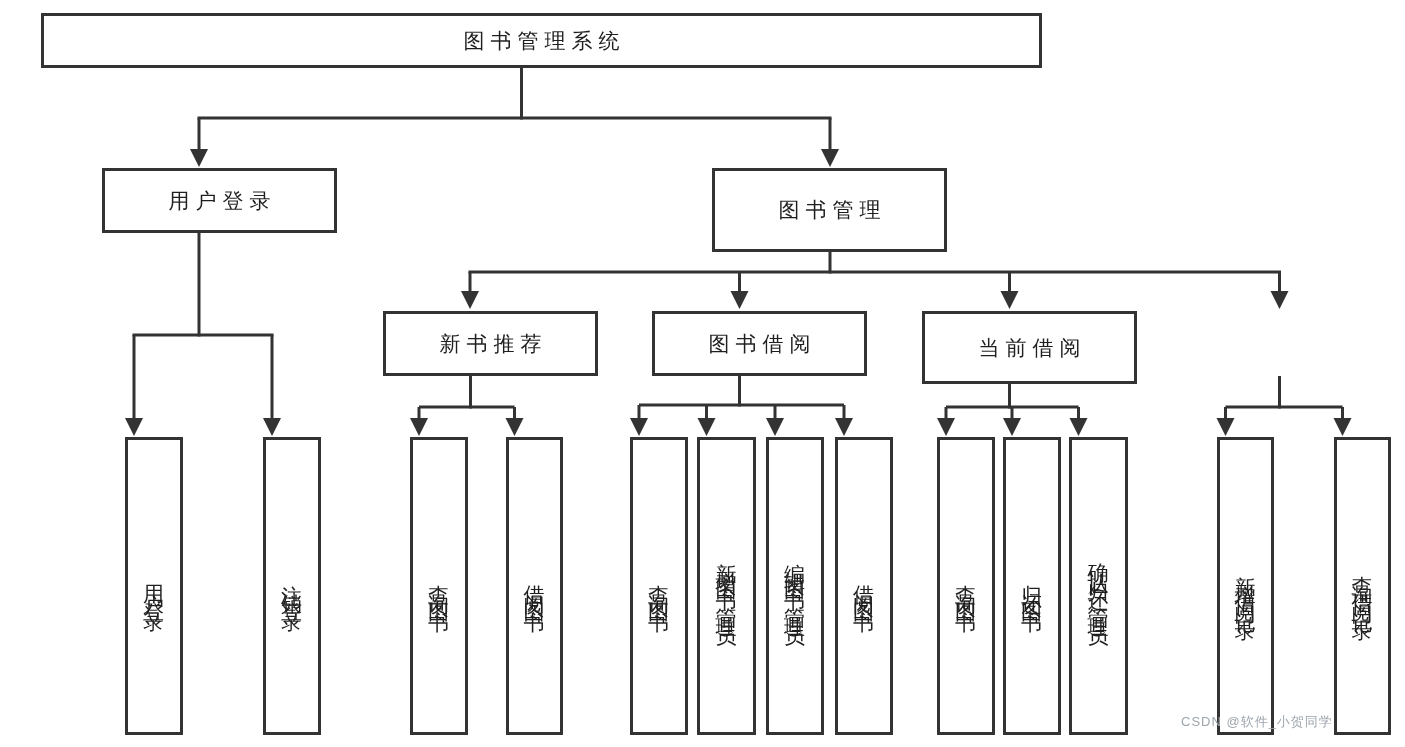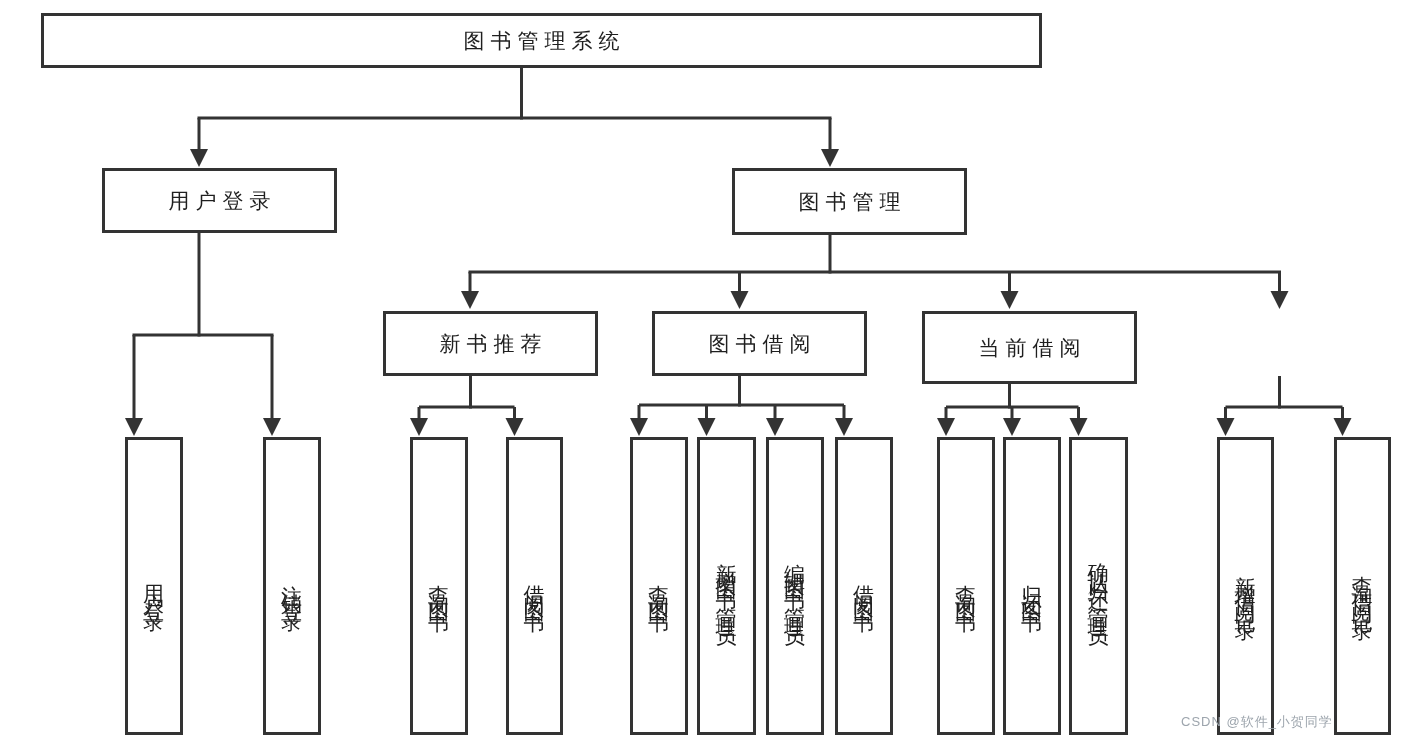--- a/index.html
+++ b/index.html
@@ -118,21 +118,21 @@
     <polygon points="1333.5,418 1351.5,418 1342.5,436"></polygon>
   </svg>
 
   <div class="node h" style="left:21px;top:13px;width:1001px;height:55px">
     <span>图书管理系统</span>
   </div>
 
   <div class="node h" style="left:82px;top:168px;width:235px;height:65px">
     <span>用户登录</span>
   </div>
-  <div class="node h" style="left:712px;top:168px;width:235px;height:67px">
+  <div class="node h" style="left:692px;top:168px;width:235px;height:84px">
     <span>图书管理</span>
   </div>
 
   <div class="node h" style="left:632px;top:311px;width:215px;height:65px">
     <span>图书借阅</span>
   </div>
   <div class="node h" style="left:363px;top:311px;width:215px;height:65px">
     <span>新书推荐</span>
   </div>
   <div class="node h" style="left:902px;top:311px;width:215px;height:73px">

